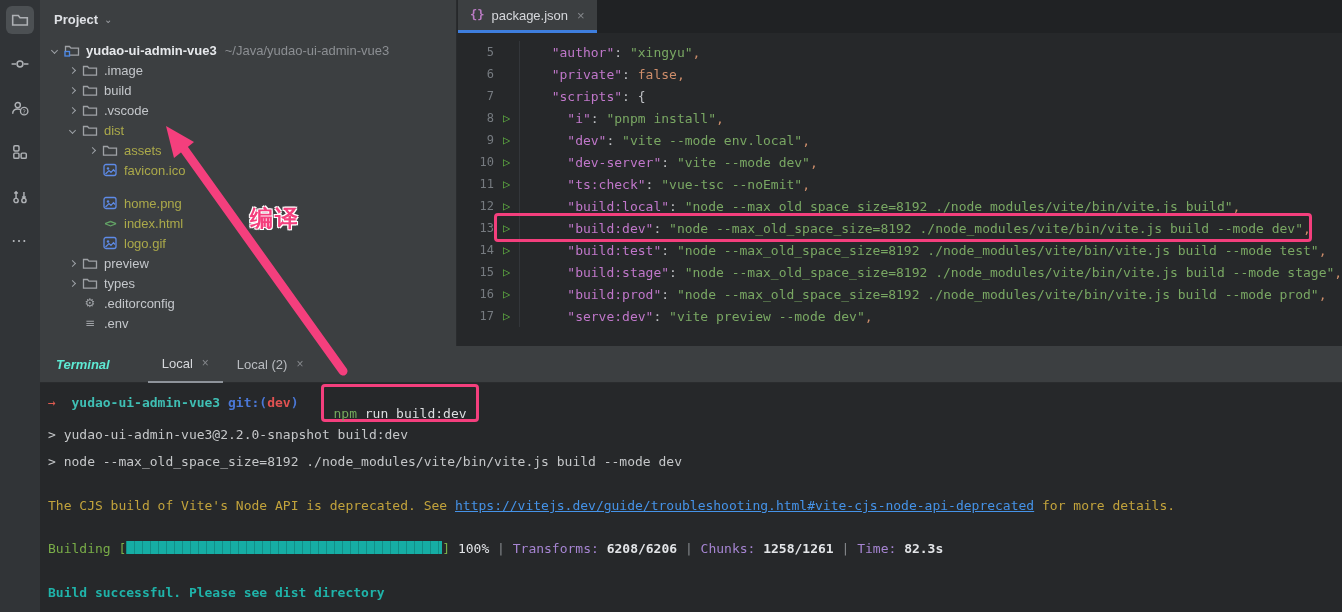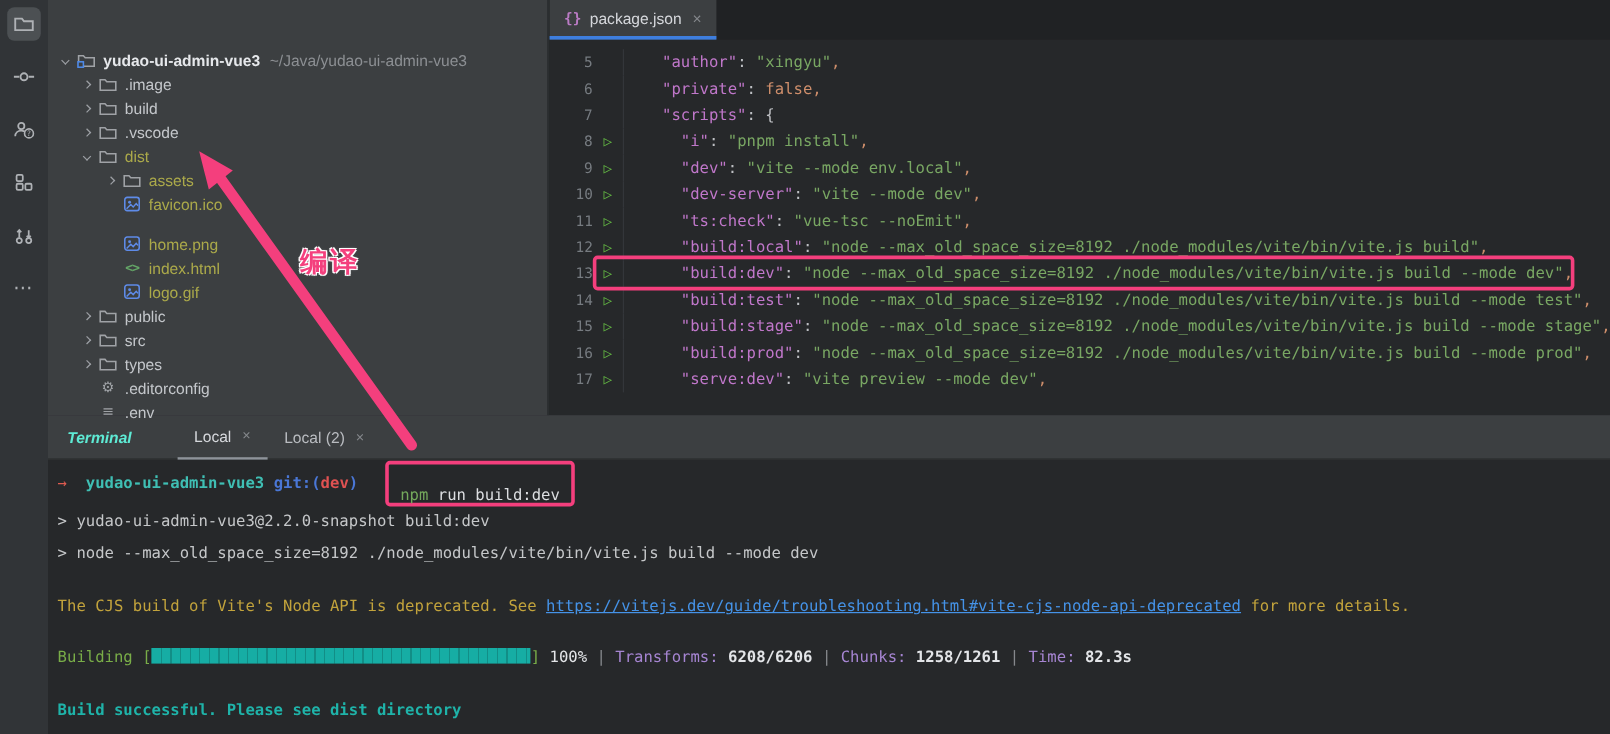--- a/index.html
+++ b/index.html
@@ -146,20 +146,24 @@
           <path d="M4.5 9.8 V4.5 M3 5.8 l1.5-1.6 1.5 1.6" fill="none" stroke="currentColor" stroke-width="1.3"></path>
           <path d="M11.5 9.8 V4.5 M10 5.8 l1.5-1.6 1.5 1.6" fill="none" stroke="currentColor" stroke-width="1.3" transform="rotate(180 11.5 7.1)"></path>
         </svg>
       </div>
       <div class="act-btn">
         <span class="act-more">⋯</span>
       </div>
     </div>
 
   <div class="project-panel">
+    <div class="pp-header">
+      <span class="pp-title">Project</span>
+      <span class="pp-chev">⌄</span>
+    </div>
     <div class="tree">
         <div class="tree-row bold" style="padding-left: 6px;">
           <span class="chev down">
             <i></i>
           </span>
           <span class="ticon">
             <svg width="16" height="16" viewBox="0 0 16 16">
               <path d="M1.5 4.5 h4 l1.5 1.7 h7.5 v7 h-13 z" fill="none" stroke="#9FA2A6" stroke-width="1.3"></path>
               <rect x="1" y="9.5" width="4.5" height="4.5" fill="#3C3F41" stroke="#4E8AE8" stroke-width="1.3"></rect>
             </svg>
@@ -264,32 +268,21 @@
         </div>
         <div class="tree-row" style="padding-left: 24px;">
           <span class="chev right">
             <i></i>
           </span>
           <span class="ticon">
             <svg width="16" height="16" viewBox="0 0 16 16">
               <path d="M1.5 4.5 h4 l1.5 1.7 h7.5 v7 h-13 z" fill="none" stroke="#9FA2A6" stroke-width="1.3"></path>
             </svg>
           </span>
-          <span class="tlabel">public</span>
-        </div>
-        <div class="tree-row" style="padding-left: 24px;">
-          <span class="chev right">
-            <i></i>
-          </span>
-          <span class="ticon">
-            <svg width="16" height="16" viewBox="0 0 16 16">
-              <path d="M1.5 4.5 h4 l1.5 1.7 h7.5 v7 h-13 z" fill="none" stroke="#9FA2A6" stroke-width="1.3"></path>
-            </svg>
-          </span>
-          <span class="tlabel">src</span>
+          <span class="tlabel">preview</span>
         </div>
         <div class="tree-row" style="padding-left: 24px;">
           <span class="chev right">
             <i></i>
           </span>
           <span class="ticon">
             <svg width="16" height="16" viewBox="0 0 16 16">
               <path d="M1.5 4.5 h4 l1.5 1.7 h7.5 v7 h-13 z" fill="none" stroke="#9FA2A6" stroke-width="1.3"></path>
             </svg>
           </span>

